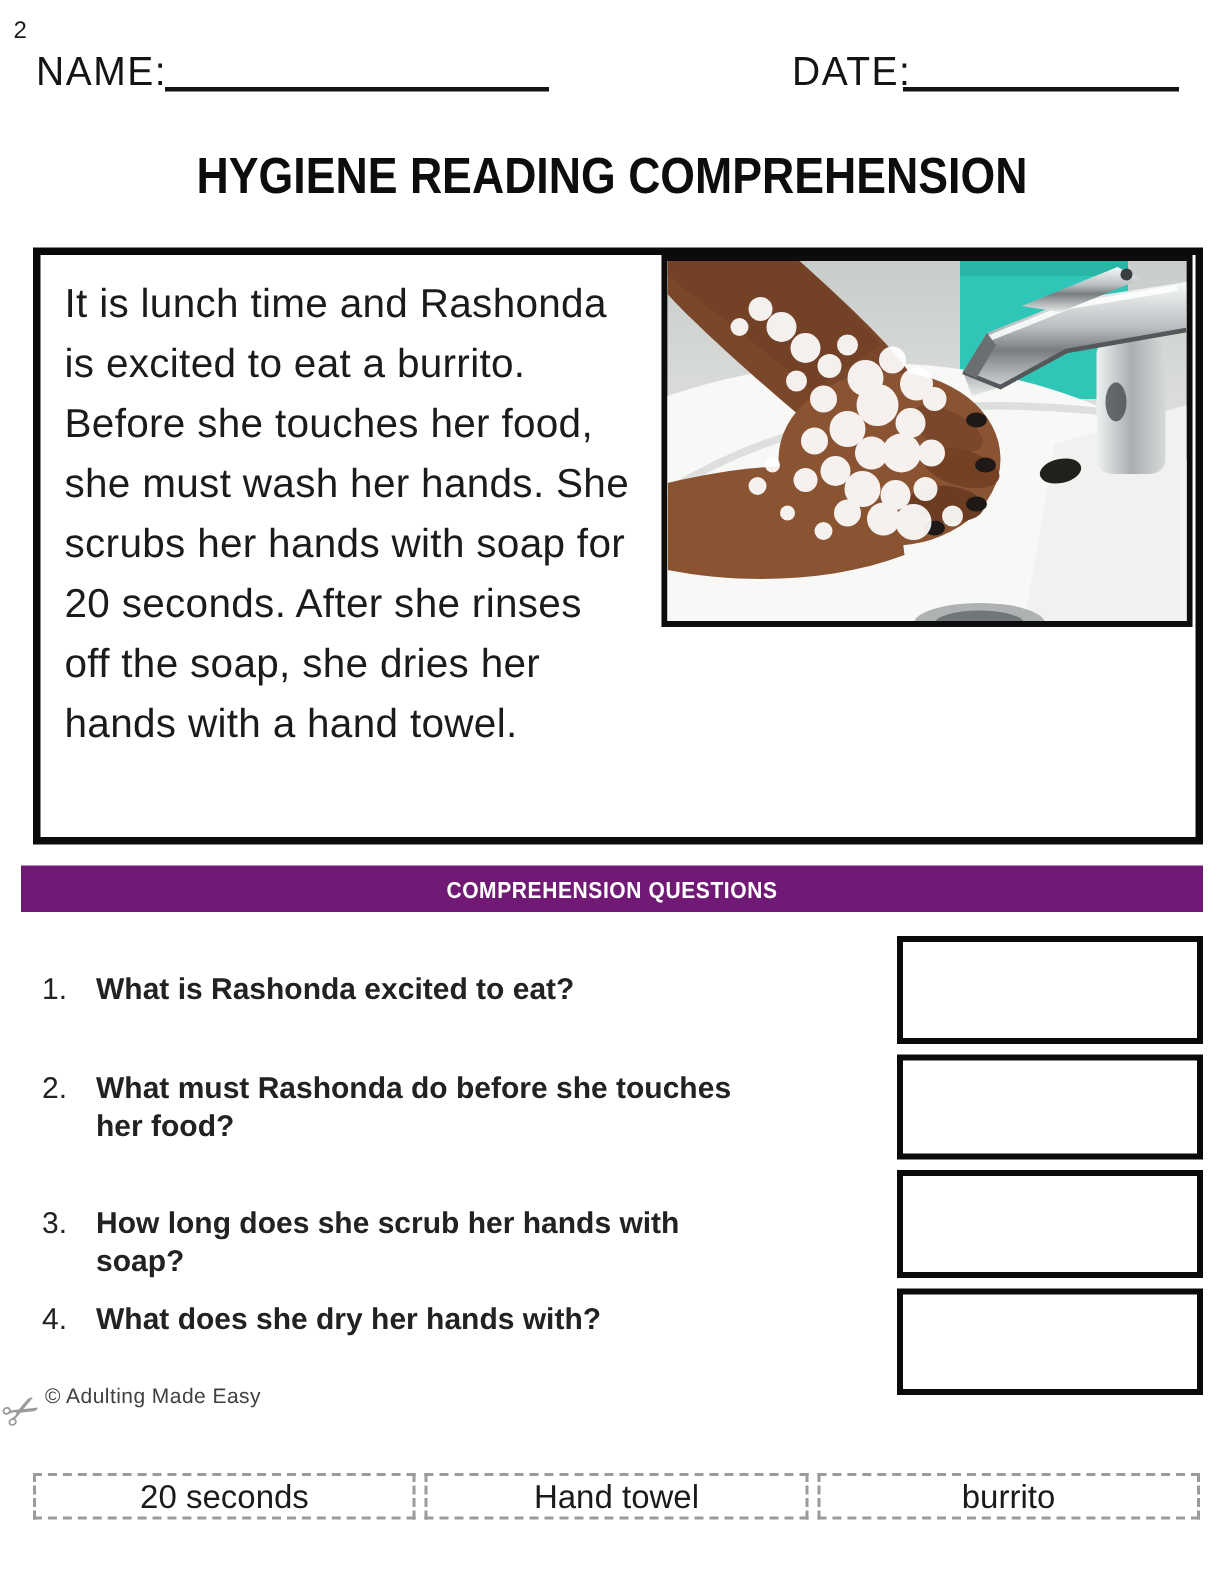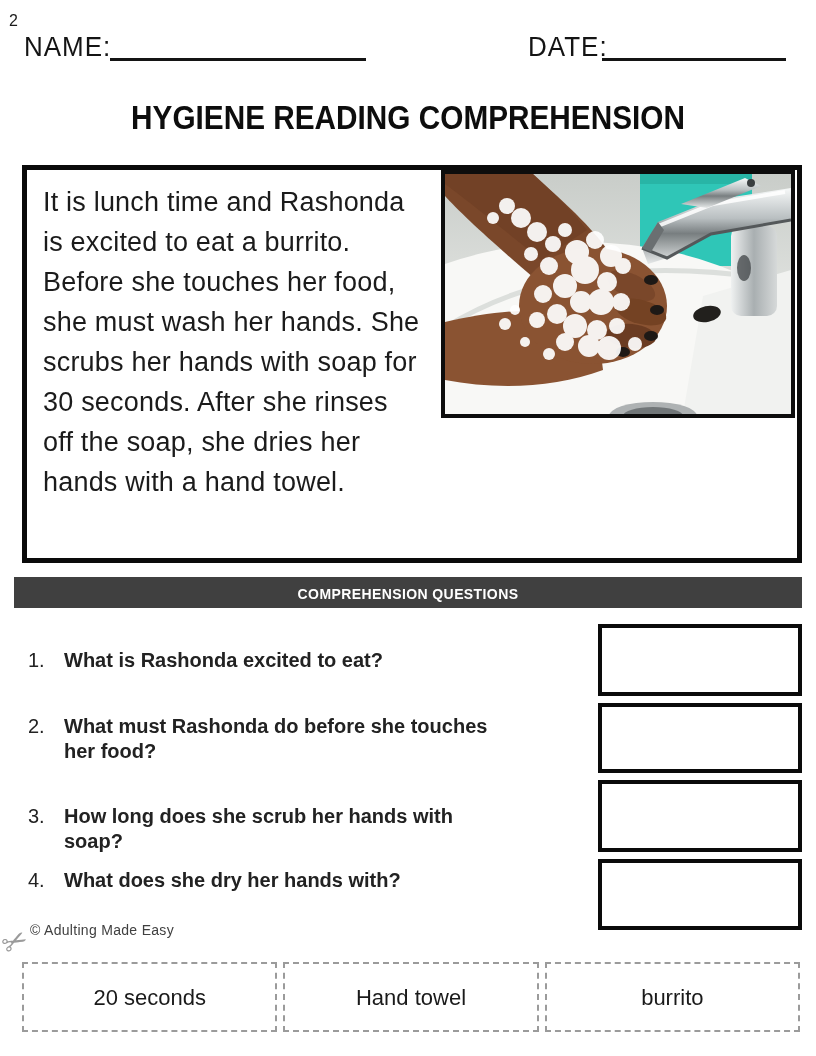--- a/index.html
+++ b/index.html
@@ -30,21 +30,21 @@
     float:right;width:354px;height:248px;box-sizing:border-box;
     border:4px solid #0d0d0d;margin:-12px -14px 12px 18px;background:#dfe1df;
   }
   .photo svg{display:block;}
   .passage-text{
     font-size:27px;line-height:40px;color:#1b1b1b;letter-spacing:0.2px;
   }
   
   .section-bar{
     position:absolute;left:14px;top:577px;width:788px;height:31px;
-    background:#404040;display:flex;align-items:center;justify-content:center;
+    background:#701a75;display:flex;align-items:center;justify-content:center;
   }
   .section-bar span{
     color:#ffffff;font-size:14px;font-weight:700;letter-spacing:0.4px;transform:scaleY(1.1);
   }
   
   .question{position:absolute;left:28px;display:flex;color:#222;font-size:20px;line-height:25px;}
   .q-num{min-width:24px;margin-right:12px;}
   .q-text{max-width:445px;font-weight:bold;}
   .q1{top:648px;}
   .q2{top:714px;}
@@ -59,21 +59,21 @@
   .ab3{top:780px;height:72px;}
   .ab4{top:859px;height:71px;}
   
   .scissors{
     position:absolute;left:2px;top:924px;font-size:30px;color:#9b9b9b;
     transform:rotate(-28deg);font-family:"DejaVu Sans", sans-serif;
   }
   .copyright{position:absolute;left:30px;top:922px;font-size:14px;color:#404040;letter-spacing:0.3px;}
   .cards{
     position:absolute;left:22px;top:962px;width:778px;height:70px;
-    display:flex;gap:6px;
+    display:flex;gap:6px;align-items:center;
   }
   .card{
     flex:1;box-sizing:border-box;border:2px dashed #9b9b9b;background:#fff;
     display:flex;align-items:center;justify-content:center;text-align:center;
     font-size:22px;line-height:27px;color:#1a1a1a;padding:0 24px;
   }
 </style>
 </head>
 <body>
 
@@ -166,21 +166,21 @@
           <circle cx="76" cy="44" r="10"></circle>
             <circle cx="48" cy="44" r="6"></circle>
             <circle cx="190" cy="170" r="7"></circle>
           <circle cx="80" cy="168" r="5"></circle>
             <circle cx="104" cy="180" r="6"></circle>
         </g>
         <ellipse cx="208" cy="242" rx="44" ry="14" fill="#aeb2b3"></ellipse>
         <ellipse cx="208" cy="242" rx="30" ry="9" fill="#717678"></ellipse>
       </svg>
     </div>
-    <div class="passage-text">It is lunch time and Rashonda is excited to eat a burrito.  Before she touches her food, she must wash her hands.  She scrubs her hands with soap for 30 seconds.  After she rinses off the soap, she dries her hands with a hand towel.</div>
+    <div class="passage-text">It is lunch time and Rashonda is excited to eat a burrito.  Before she touches her food, she must wash her hands.  She scrubs her hands with soap for 20 seconds.  After she rinses off the soap, she dries her hands with a hand towel.</div>
   </div>
 
   <div class="section-bar">
     <span>COMPREHENSION QUESTIONS</span>
   </div>
 
   <div class="question q1">
     <span class="q-num">1.</span>
     <span class="q-text">What is Rashonda excited to eat?</span>
   </div>

